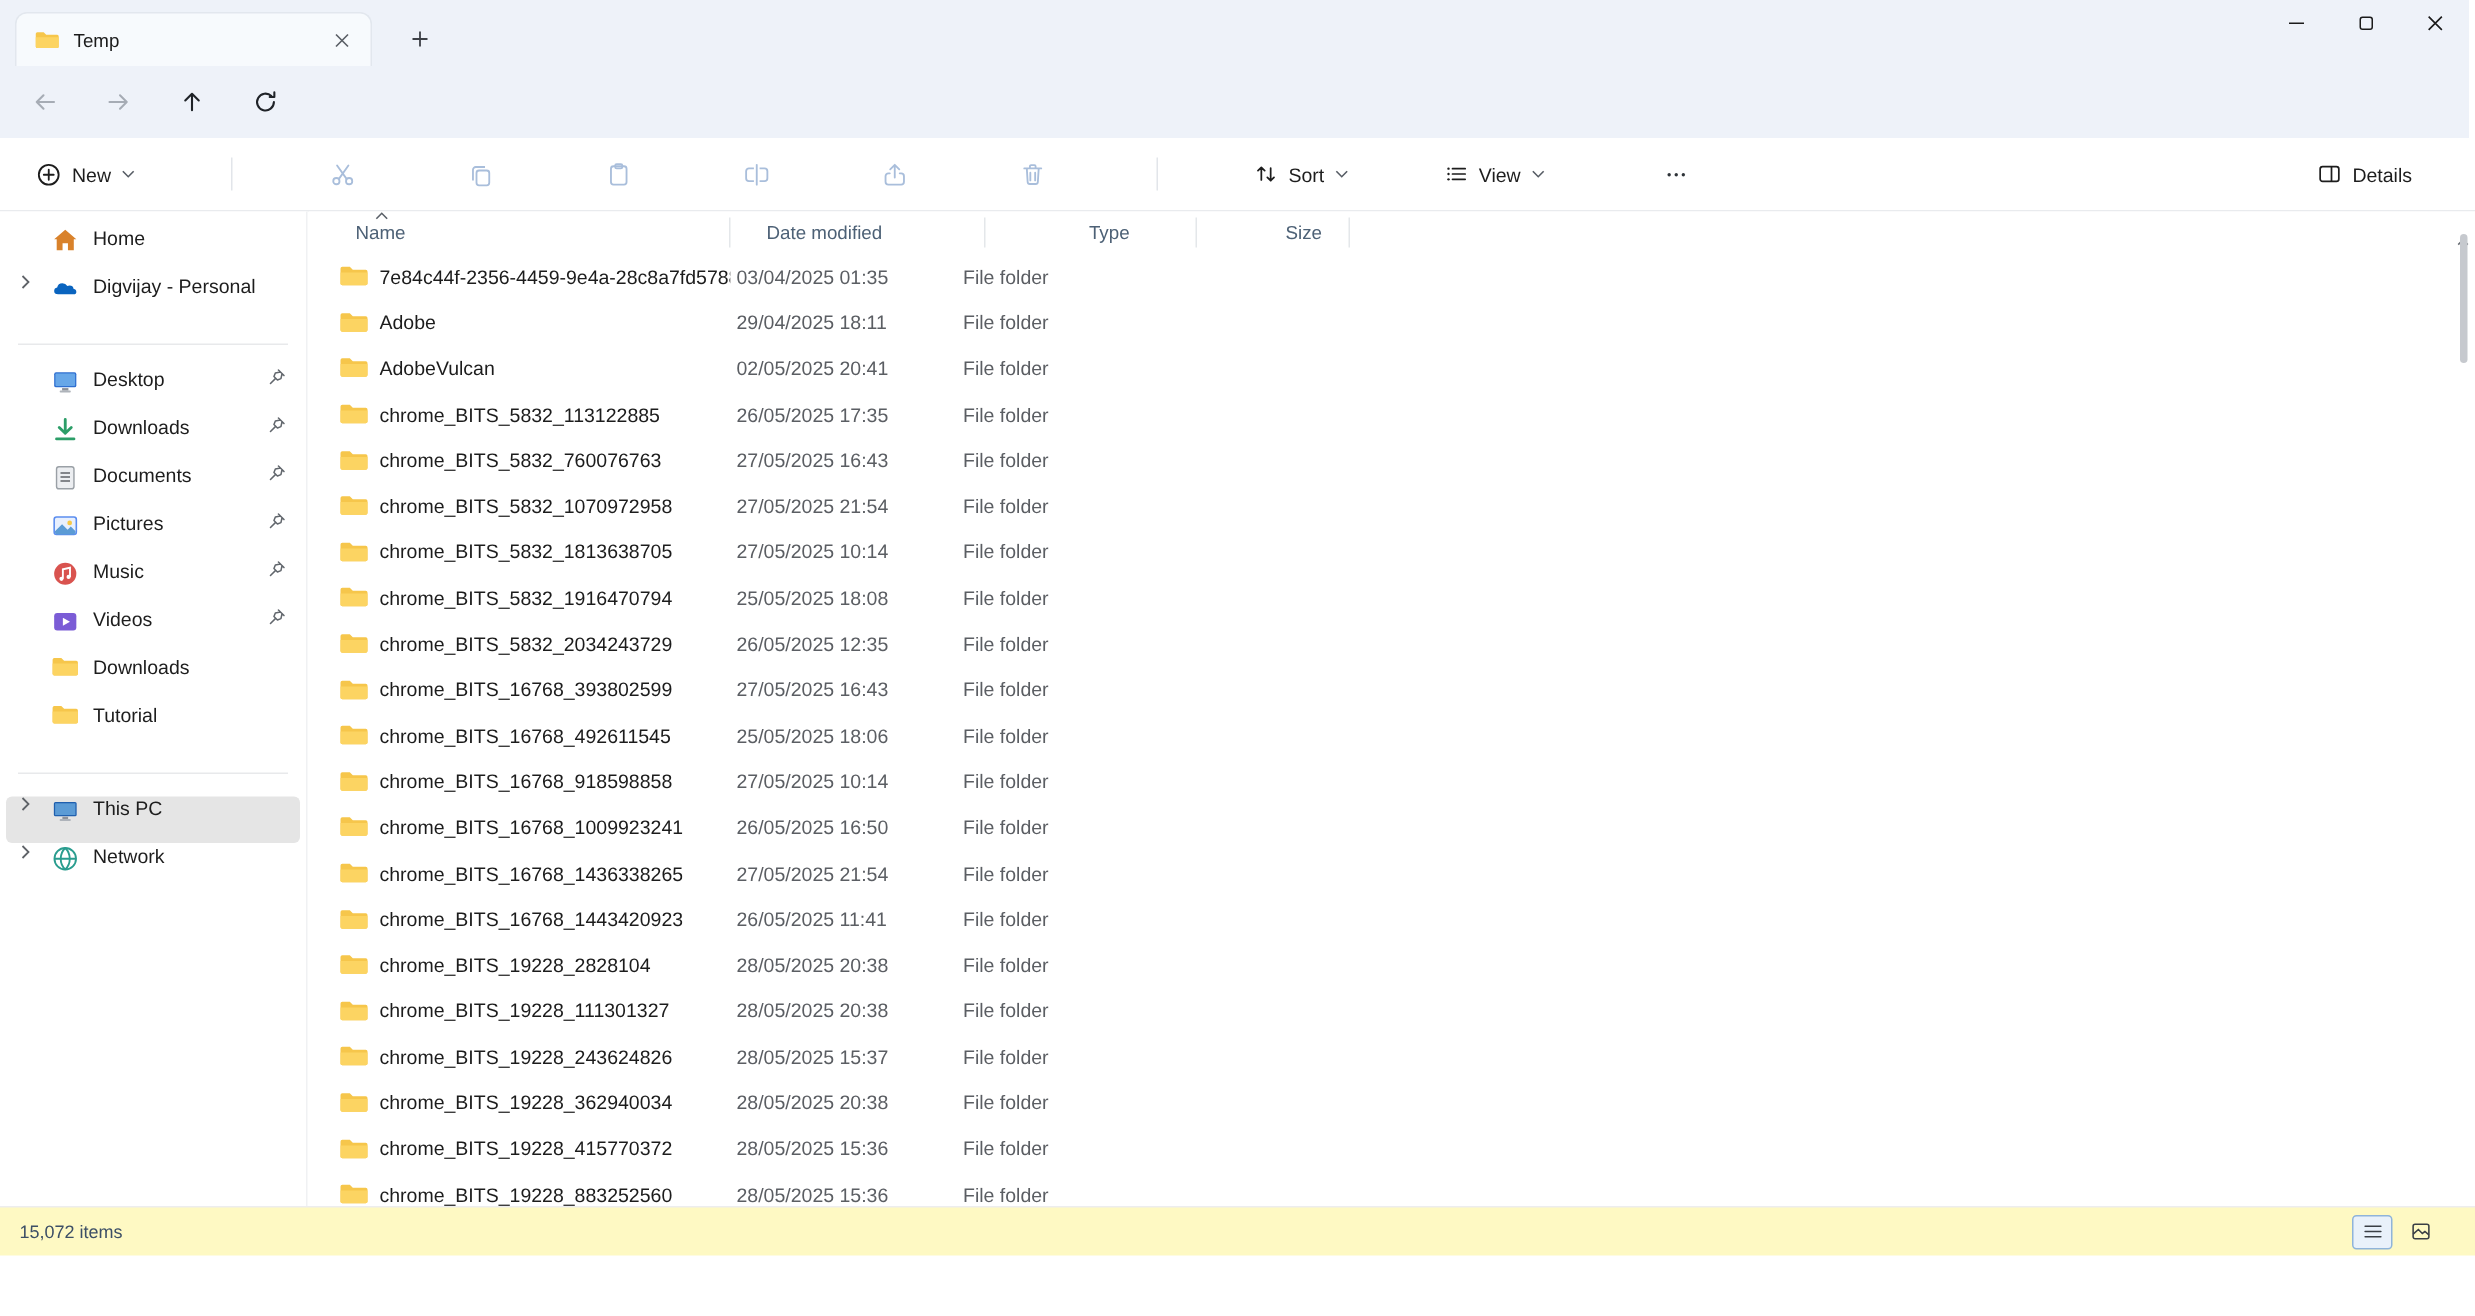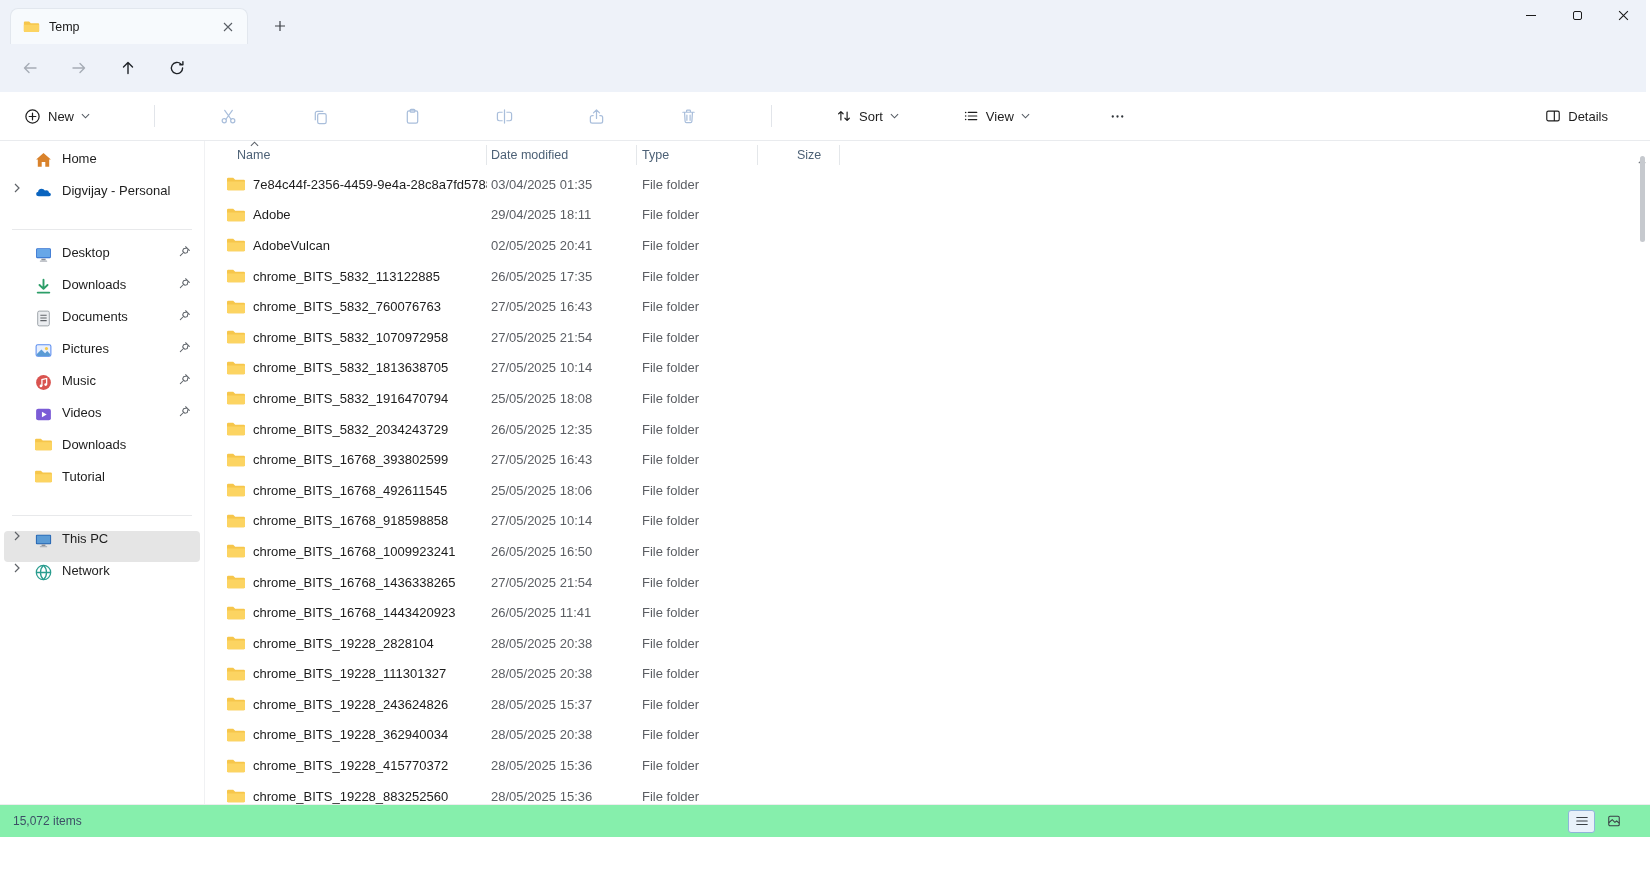--- a/index.html
+++ b/index.html
@@ -57,43 +57,43 @@
   .chev-slot { width:13px; display:flex; color:#5f6368; }
   .chev-slot.hide { visibility:hidden; }
   .side-icon { width:19px; height:19px; margin:0 9px 0 7px; flex:none; }
   .side-label { flex:1; color:#1d1d1d; white-space:nowrap; overflow:hidden; }
   .pin { width:14px; color:#62676d; }
   .pin.hide { visibility:hidden; }
   .side-divider { height:1px; background:#e8e9eb; margin:15px 12px; }
 
   
   .content { position:absolute; left:206px; top:141px; right:0; height:663px; background:#fff; overflow:hidden; }
-  .col-headers { display:grid; grid-template-columns:267px 150px 121px 82px; margin-left:14px; height:28px; position:relative; }
+  .col-headers { display:grid; grid-template-columns:267px 150px 121px 82px; margin-left:14px; height:28px; position:relative;gap:20px; }
   .col { font-size:12.5px; color:#4d6176; border-right:1px solid #e4e7ea; display:flex; align-items:center; margin:4px 0; height:20px; }
   .col-name { padding-left:17px; position:relative; }
   .col-date { padding-left:4px; }
-  .col-type { padding-left:5px; }
+  .col-type { padding-left:5px;justify-content:center; }
   .col-size { padding-left:7px;margin-left:32px; }
   .sort-caret { position:absolute; top:-4px; left:30px; color:#5a6068; }
   .rows { margin-left:14px; }
   .row { display:grid; grid-template-columns:267px 150px 121px 82px; height:30.6px; align-items:center; }
   .cell-name { display:flex; align-items:center; gap:7px; padding-left:6px; overflow:hidden; white-space:nowrap; color:#1c1c1c; }
   .cell-name .fico { flex:none; width:20px; height:16px; }
   .cell-name .nm { overflow:hidden; text-overflow:clip; }
   .cell-date { color:#5b5e63; padding-left:4px; white-space:nowrap; }
   .cell-type { color:#5b5e63; padding-left:5px; }
   .cell-size { color:#5b5e63; padding-left:7px; }
 
   
   .scrollbar { position:absolute; right:2px; top:144px; width:10px; height:660px; }
   .scroll-up { color:#6a6f76; margin-left:1px; }
   .scroll-thumb { position:absolute; top:12px; left:2px; width:5px; height:86px; background:#c6c9ce; border-radius:3px; }
 
   
-  .statusbar { position:absolute; left:0; top:804px; right:0; height:33px; background:#86efac; border-top:1px solid #ededee;
+  .statusbar { position:absolute; left:0; top:804px; right:0; height:33px; background:#fef9c3; border-top:1px solid #ededee;
                display:flex; align-items:center; padding:0 13px; }
   .items-count { font-size:12px; color:#3d4f66; }
   .view-toggles { margin-left:auto; display:flex; gap:5px; margin-right:10px; }
   .vt-btn { width:27px; height:23px; border-radius:3px; display:flex; align-items:center; justify-content:center; color:#3a3f45; border:1px solid transparent; }
   .vt-btn.active { border-color:#8fb4da; background:#e9f1fa; }
 </style>
 </head>
 <body>
 
 <div class="chrome">

